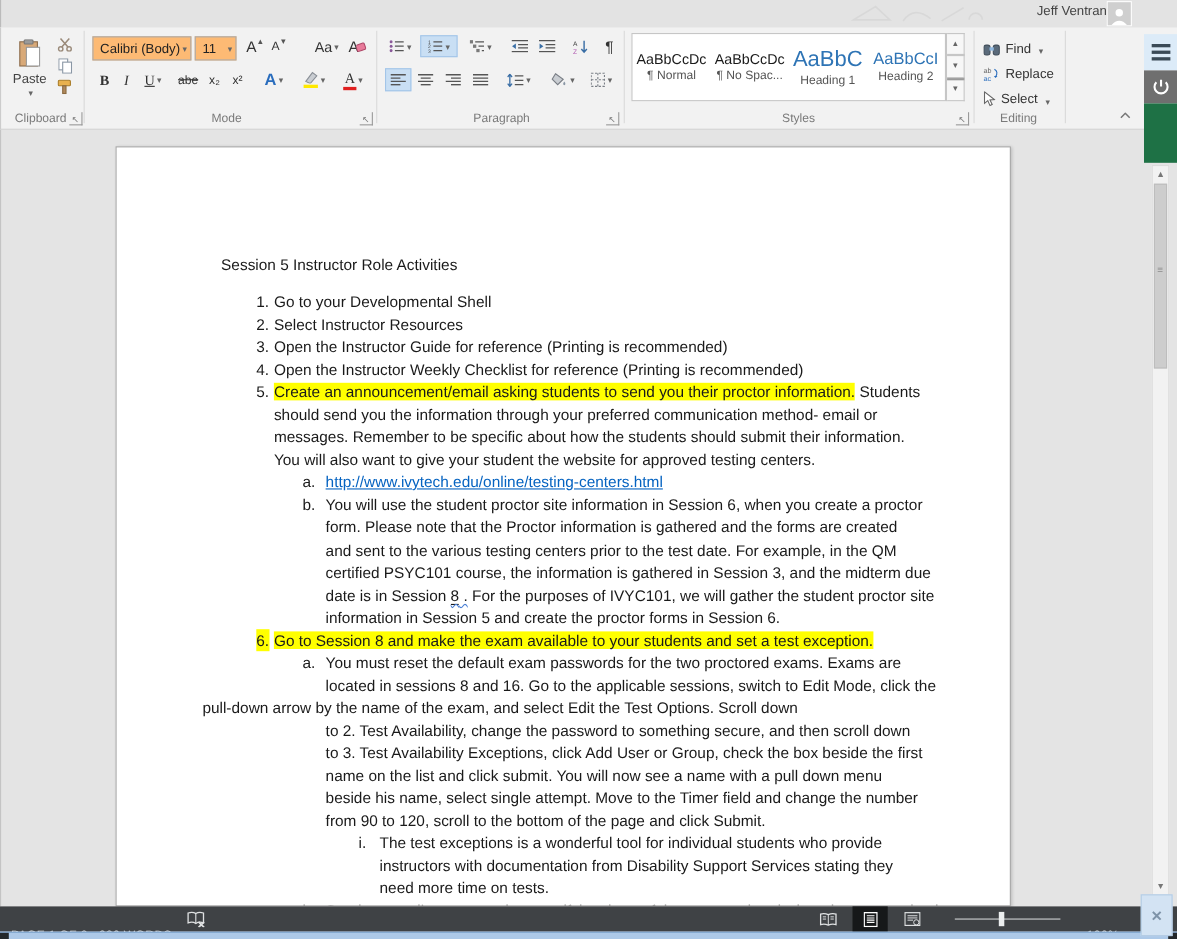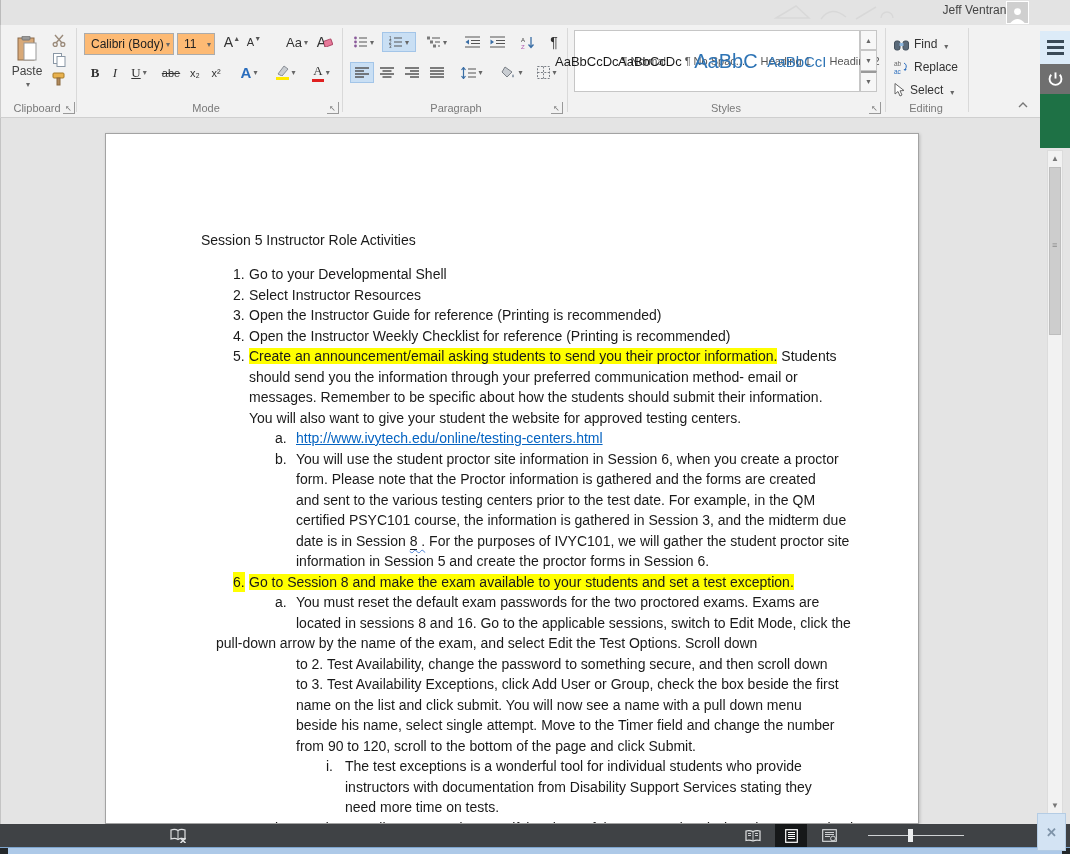--- a/index.html
+++ b/index.html
@@ -25,21 +25,21 @@
   .dd { font-size:8px; color:#666; margin-left:2px; }
   .rbtn { position:absolute; display:flex; align-items:center; justify-content:center; border:1px solid transparent; cursor:pointer; }
   .rb-active { background:#c9dff4; border:1px solid #a3c5e8; }
   .combo { position:absolute; background:#fdba74; border:1px solid #ababab; height:22px; font-size:12px; color:#222; display:flex; align-items:center; padding:0 3px 0 6px; justify-content:space-between; cursor:pointer; }
   .glyph { font-size:13px; color:#333; }
   .u-red { border-bottom:3px solid #e02020; }
   .u-yellow { border-bottom:3px solid #ffe900; }
 
   
   #styles-gallery { position:absolute; left:573px; top:5px; width:286px; height:62px; background:#fff; border:1px solid #c6c6c6; display:flex; }
-  .style-item { width:71px; height:100%; display:flex; flex-direction:row; align-items:center; justify-content:center; gap:3px; cursor:pointer; }
+  .style-item { width:71px; height:100%; display:flex; flex-direction:column; align-items:center; justify-content:center; gap:3px; cursor:pointer; }
   .sp { line-height:1; white-space:nowrap; }
   .sp-normal { font-size:13px; color:#1a1a1a; }
   .sp-h1 { font-size:20px; color:#2e74b5; }
   .sp-h2 { font-size:15px; color:#2e74b5; }
   .style-label { font-size:11px; color:#555; white-space:nowrap; }
   #styles-scroll { position:absolute; left:859px; top:5px; width:17px; height:62px; border-left:1px solid #c6c6c6; display:flex; flex-direction:column; }
   .ss-btn { flex:1; border:1px solid #c6c6c6; border-left:none; background:#f7f7f7; font-size:7px; color:#666; display:flex; align-items:center; justify-content:center; cursor:pointer; }
 
   
   .edit-row { position:absolute; left:893px; display:flex; align-items:flex-end; gap:5px; font-size:12px; color:#333; cursor:pointer; height:20px; }
@@ -372,21 +372,21 @@
             <div class="doc-line" style="padding-left: 190px;"><span class="doc-marker" style="left: 169px;">a.</span><span class="seg-link">http://www.ivytech.edu/online/testing-centers.html</span></div>
             <div class="doc-line" style="padding-left: 190px;"><span class="doc-marker" style="left: 169px;">b.</span><span class="">You will use the student proctor site information in Session 6, when you create a proctor</span></div>
             <div class="doc-line" style="padding-left: 190px;"><span class="">form. Please note that the Proctor information is gathered and the forms are created</span></div>
             <div class="doc-line" style="padding-left: 190px;"><span class="">and sent to the various testing centers prior to the test date. For example, in the QM</span></div>
             <div class="doc-line" style="padding-left: 190px;"><span class="">certified PSYC101 course, the information is gathered in Session 3, and the midterm due</span></div>
             <div class="doc-line" style="padding-left: 190px;"><span class="">date is in Session </span><span class="seg-u seg-wavy">8</span><span class="seg-wavy"> .</span><span class=""> For the purposes of IVYC101, we will gather the student proctor site</span></div>
             <div class="doc-line" style="padding-left: 190px;"><span class="">information in Session 5 and create the proctor forms in Session 6.</span></div>
             <div class="doc-line" style="padding-left: 143px;"><span class="doc-marker seg-hl" style="left: 127px;">6.</span><span class="seg-hl">Go to Session 8 and make the exam available to your students and set a test exception.</span></div>
             <div class="doc-line" style="padding-left: 190px;"><span class="doc-marker" style="left: 169px;">a.</span><span class="">You must reset the default exam passwords for the two proctored exams. Exams are</span></div>
             <div class="doc-line" style="padding-left: 190px;"><span class="">located in sessions 8 and 16. Go to the applicable sessions, switch to Edit Mode, click the</span></div>
-            <div class="doc-line" style="padding-left: 110px;"><span class="">pull-down arrow by the name of the exam, and select Edit the Test Options. Scroll down</span></div>
+            <div class="doc-line" style="padding-left: 78px;"><span class="">pull-down arrow by the name of the exam, and select Edit the Test Options. Scroll down</span></div>
             <div class="doc-line" style="padding-left: 190px;"><span class="">to 2. Test Availability, change the password to something secure, and then scroll down</span></div>
             <div class="doc-line" style="padding-left: 190px;"><span class="">to 3. Test Availability Exceptions, click Add User or Group, check the box beside the first</span></div>
             <div class="doc-line" style="padding-left: 190px;"><span class="">name on the list and click submit. You will now see a name with a pull down menu</span></div>
             <div class="doc-line" style="padding-left: 190px;"><span class="">beside his name, select single attempt. Move to the Timer field and change the number</span></div>
             <div class="doc-line" style="padding-left: 190px;"><span class="">from 90 to 120, scroll to the bottom of the page and click Submit.</span></div>
             <div class="doc-line" style="padding-left: 239px;"><span class="doc-marker" style="left: 220px;">i.</span><span class="">The test exceptions is a wonderful tool for individual students who provide</span></div>
             <div class="doc-line" style="padding-left: 239px;"><span class="">instructors with documentation from Disability Support Services stating they</span></div>
             <div class="doc-line" style="padding-left: 239px;"><span class="">need more time on tests.</span></div>
             <div class="doc-line" style="padding-left: 190px;"><span class="doc-marker" style="left: 169px;">b.</span><span class="">Send an email to your students notifying them of the password and when they must take the</span></div>
           </div>

